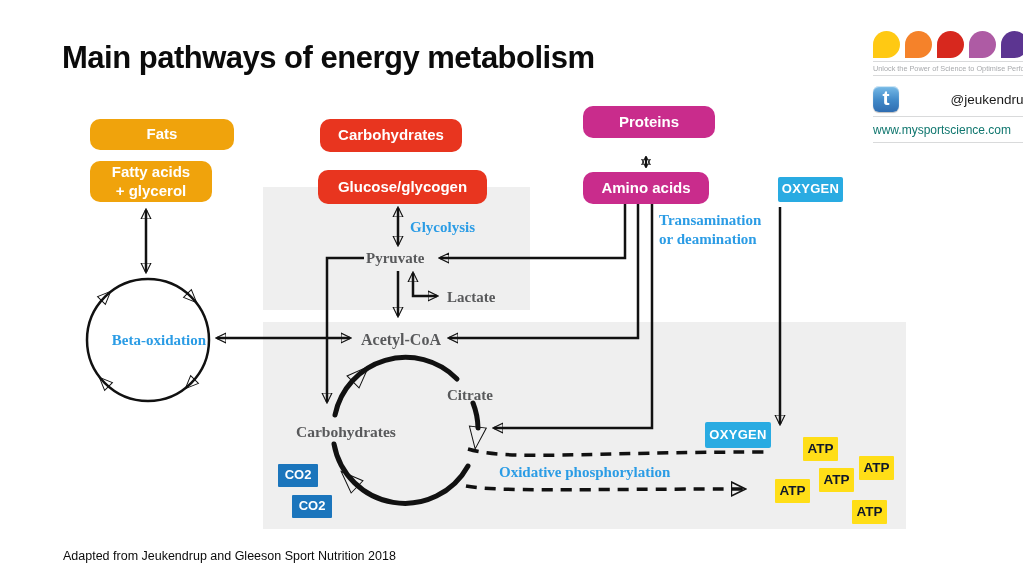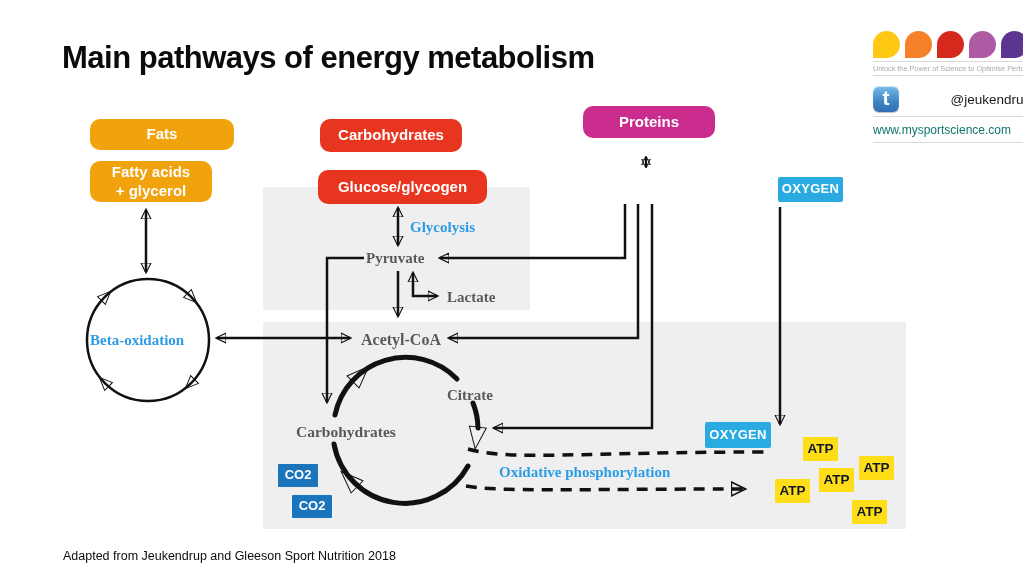--- a/index.html
+++ b/index.html
@@ -55,21 +55,21 @@
   .atp5{left:822px;top:500px;width:35px;height:24px;}
 
   
   .lbl{position:absolute;font-weight:bold;white-space:pre-line;font-family:Liberation Serif, serif;}
   .blue{color:var(--c-blue-label);}
   .gray{color:var(--c-gray-label);}
   .glycolysis{left:380px;top:219px;font-size:15px;}
   .pyruvate{left:336px;top:250px;font-size:15px;}
   .lactate{left:417px;top:289px;font-size:15px;}
   .transam{left:629px;top:211px;font-size:15px;line-height:18.5px;}
-  .betaox{left:60px;top:332px;width:116px;text-align:left;font-size:15px;}
+  .betaox{left:60px;top:332px;width:116px;text-align:right;font-size:15px;}
   .acetyl{left:331px;top:331px;font-size:16px;}
   .citrate{left:417px;top:387px;font-size:15px;}
   .oxalo{left:266px;top:423px;font-size:15.5px;}
   .oxphos{left:469px;top:464px;font-size:15px;}
 
   .credit{position:absolute;left:33px;top:549px;font-size:12.5px;color:#0b0b0b;}
 
   .wires{position:absolute;left:0;top:0;width:1023px;height:586px;}
   .wires path, .wires line, .wires circle{fill:none;stroke:#111;}
 </style>
@@ -146,33 +146,36 @@
       <path d="M436,486 C468,492 545,489 714,489" stroke-width="3.5" stroke-dasharray="11 8" marker-end="url(#ma)"></path>
     </g>
   </svg>
 
   <div class="box rounded fats">Fats</div>
   <div class="box rounded fattyacids">Fatty acids
 + glycerol</div>
   <div class="box rounded carbs">Carbohydrates</div>
   <div class="box rounded glucose">Glucose/glycogen</div>
   <div class="box rounded proteins">Proteins</div>
+  <div class="box rounded aminoacids">Amino acids</div>
   <div class="box oxy oxy1">OXYGEN</div>
   <div class="box oxy oxy2">OXYGEN</div>
   <div class="box co2box co2a">CO2</div>
   <div class="box co2box co2b">CO2</div>
   <div class="box atpbox atp1">ATP</div>
   <div class="box atpbox atp2">ATP</div>
   <div class="box atpbox atp3">ATP</div>
   <div class="box atpbox atp4">ATP</div>
   <div class="box atpbox atp5">ATP</div>
 
   <div class="lbl blue glycolysis">Glycolysis</div>
   <div class="lbl gray pyruvate">Pyruvate</div>
   <div class="lbl gray lactate">Lactate</div>
+  <div class="lbl blue transam">Transamination
+or deamination</div>
   <div class="lbl blue betaox">Beta-oxidation</div>
   <div class="lbl gray acetyl">Acetyl-CoA</div>
   <div class="lbl gray citrate">Citrate</div>
   <div class="lbl gray oxalo">Carbohydrates</div>
   <div class="lbl blue oxphos">Oxidative phosphorylation</div>
 
   <div class="credit">Adapted from Jeukendrup and Gleeson Sport Nutrition 2018</div>
 </div>
 
 </body></html>

